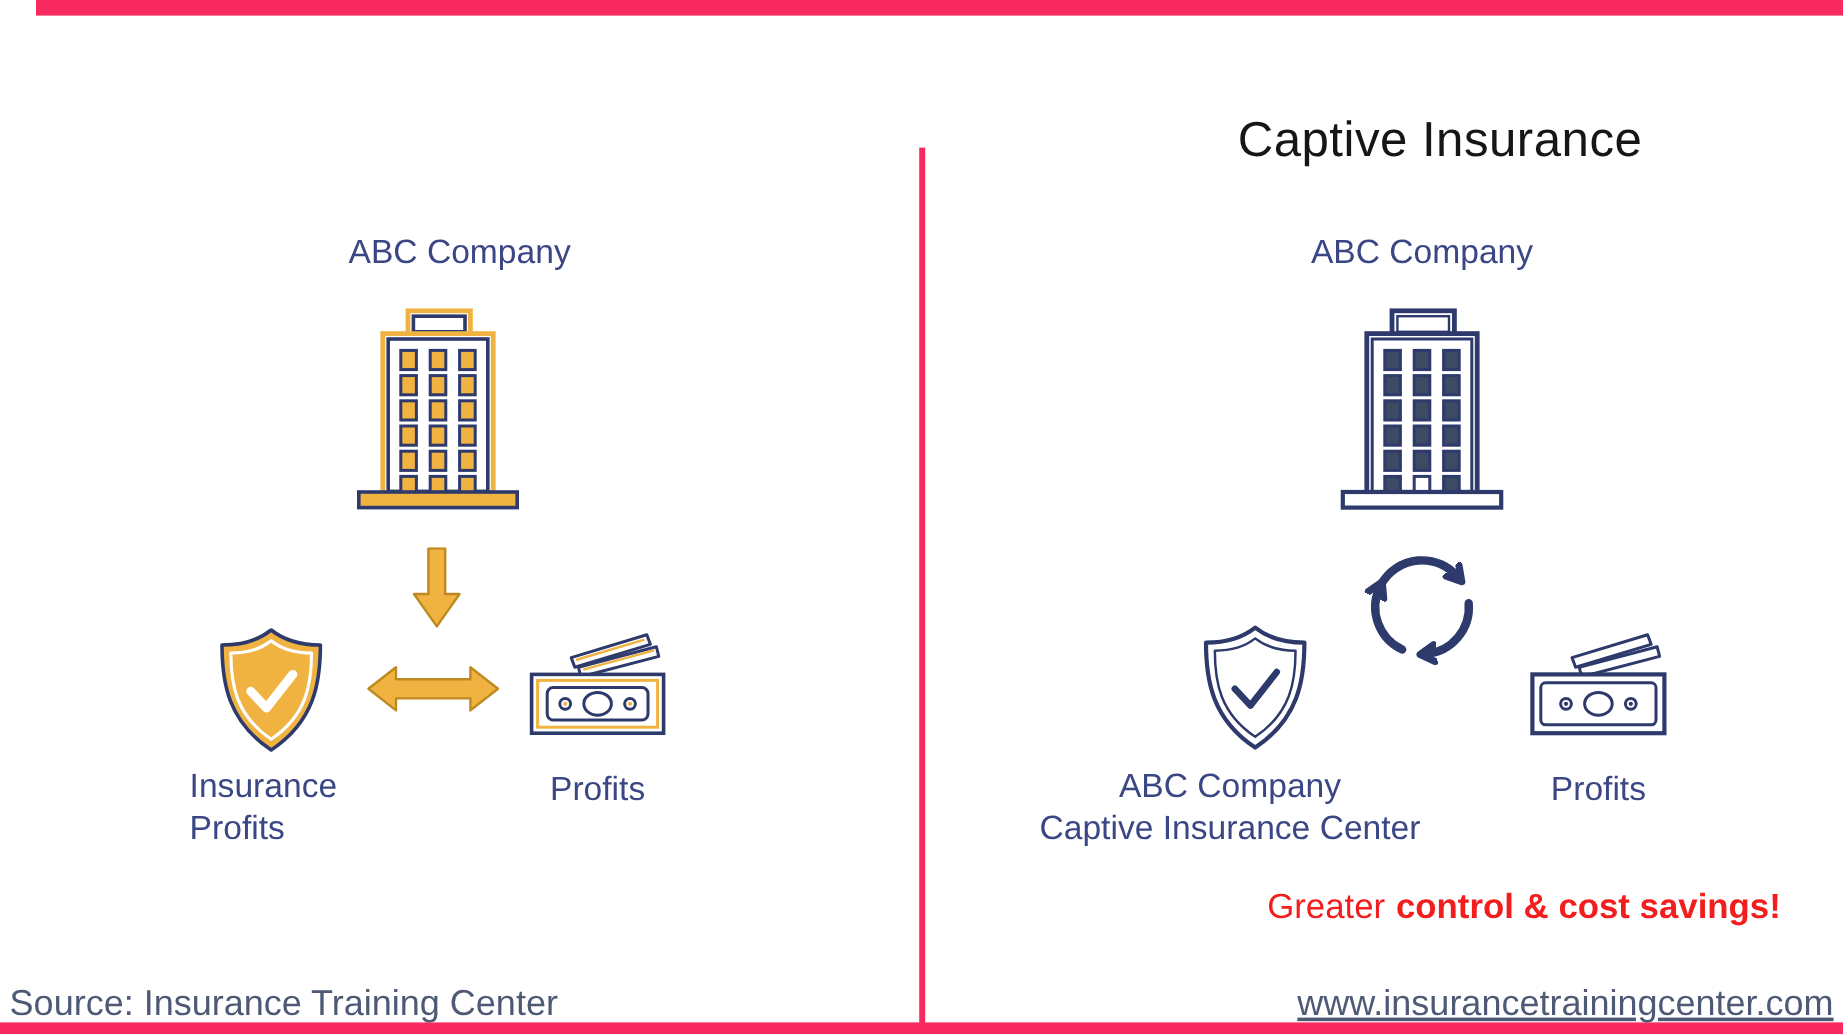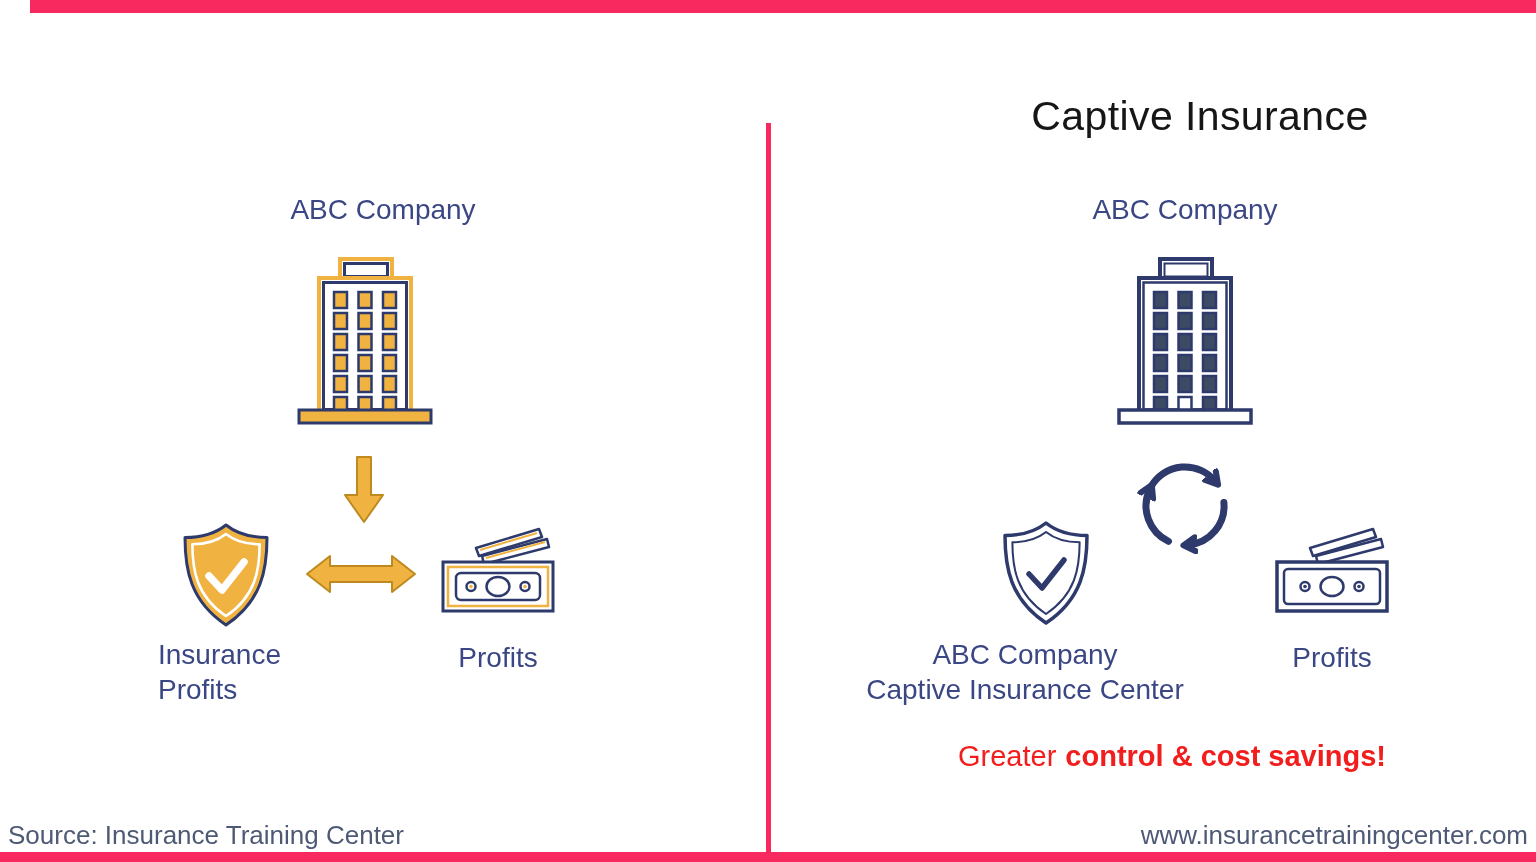--- a/index.html
+++ b/index.html
@@ -31,27 +31,27 @@
   .cycle{left:1133px;top:453px;}
   .shield-right{left:1000px;top:520px;}
   .money-right{left:1274px;top:526px;}
 
   .sub-label{font-size:28px;color:#3A4784;line-height:35px;}
   .insurer-label{left:158px;top:637px;text-align:left;}
   .profits-left{left:428px;top:640px;width:140px;text-align:center;}
   .captive-label{left:824px;top:637px;width:402px;text-align:center;}
   .profits-right{left:1262px;top:640px;width:140px;text-align:center;}
 
-  .tagline{left:860px;top:740px;width:624px;text-align:center;font-size:29px;color:#F21D1D;}
+  .tagline{left:860px;top:740px;width:624px;text-align:right;font-size:29px;color:#F21D1D;}
   .tagline .reg{font-weight:400;margin-right:9px;}
   .tagline .bold{font-weight:bold;}
 
-  .footer-text{top:820px;font-size:26px;color:#4E5A75;}
+  .footer-text{top:820px;font-size:30px;color:#4E5A75;}
   .footer-source{left:8px;text-align:left;}
-  .footer-site{right:8px;text-align:right;}
+  .footer-site{right:8px;text-align:right;text-decoration:underline;}
 </style>
 </head>
 <body>
 
 <div class="slide">
 
   <div class="accent-bar top-bar"></div>
   <div class="accent-bar bottom-bar"></div>
   <div class="divider"></div>
 

